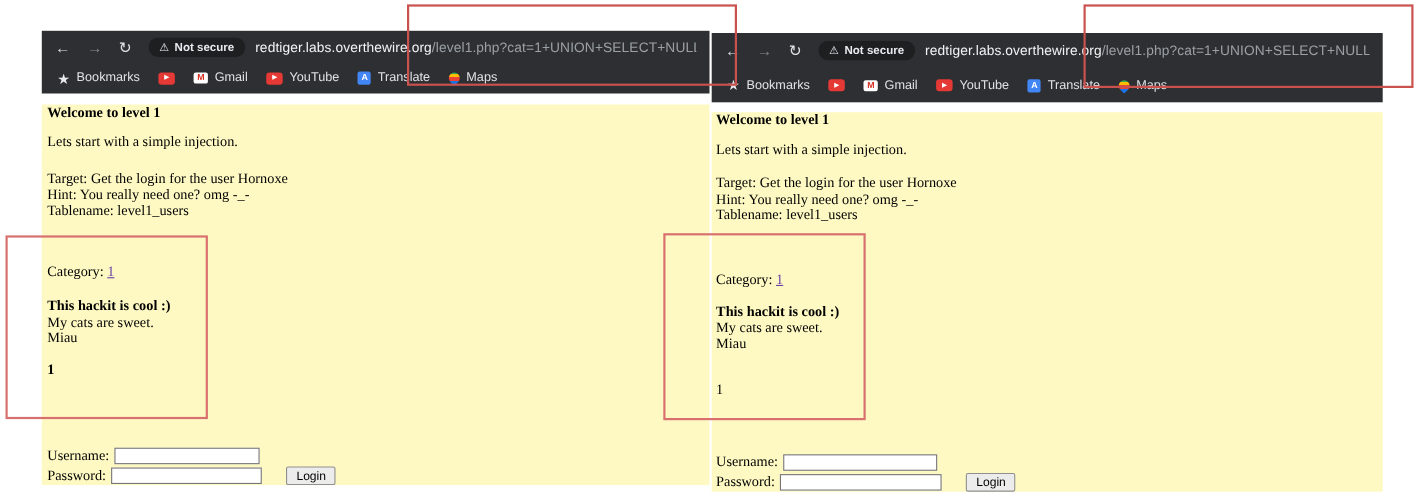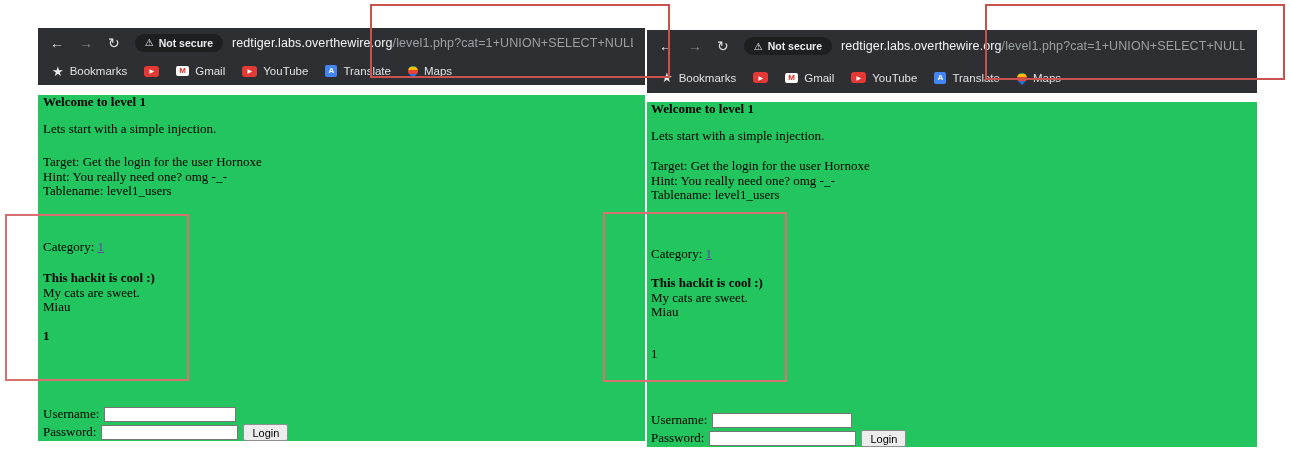--- a/index.html
+++ b/index.html
@@ -32,41 +32,41 @@
   .ic-star { color:#e8eaed; font-size:13px; line-height:1; }
   .ic-play { width:15px; height:11px; background:#e53935; border-radius:3px; color:#fff;
              font-size:6px; display:inline-flex; align-items:center; justify-content:center; line-height:1; }
   .ic-gmail { width:13px; height:10px; background:#fff; border-radius:2px; color:#d93025;
               font-size:8px; font-weight:bold; display:inline-flex; align-items:center; justify-content:center; line-height:1; }
   .ic-translate { width:12px; height:12px; background:#4285f4; border-radius:2px; color:#fff;
                   font-size:8px; font-weight:bold; display:inline-flex; align-items:center; justify-content:center; line-height:1; }
   .ic-maps { width:10px; height:10px; border-radius:50% 50% 50% 0; transform:rotate(-45deg);
              background:linear-gradient(45deg,#1a73e8 30%, #ea4335 30% 55%, #fbbc04 55% 75%, #34a853 75%); }
 
-  .page { background:#22c55e; color:#000; font:13px/14.5px "Liberation Serif", serif; }
+  .page { background:#fef9c3; color:#000; font:13px/14.5px "Liberation Serif", serif; }
   .bw-left  .page { padding-left:5px; }
   .bw-right .page { padding-left:4px; }
   .page b, .page .bold { font-weight:bold; }
   .cat-link { text-decoration:underline; cursor:pointer; }
 
   
   .bw-left  .p-head { margin-top:10px; }  .bw-right .p-head { margin-top:9px; }
   .bw-left  .p-intro{ margin-top:12px; }  .bw-right .p-intro{ margin-top:12px; }
   .bw-left  .p-info { margin-top:19px; }  .bw-right .p-info { margin-top:16px; }
   .bw-left  .p-cat  { margin-top:41px; }  .bw-right .p-cat  { margin-top:44px; }
   .bw-left  .p-post { margin-top:17px; }  .bw-right .p-post { margin-top:15px; }
   .bw-left  .p-echo { margin-top:14px; }  .bw-right .p-echo { margin-top:27px; }
   .bw-left  .p-form { margin-top:64px; }  .bw-right .p-form { margin-top:52px; }
 
   .form-row { display:flex; align-items:center; margin-top:2px; }
   .form-row input { height:15px; border:1px solid #767676; background:#fff; margin-left:5px;
                     font:11px "Liberation Sans", sans-serif; padding:0 2px; }
   .bw-left  .inp-user { width:132px; } .bw-left  .inp-pass { width:137px; }
   .bw-right .inp-user { width:140px; } .bw-right .inp-pass { width:147px; }
-  .login-btn { margin-left:5px; height:17px; padding:0 8px; font:11px "Liberation Sans", sans-serif;
+  .login-btn { margin-left:22px; height:17px; padding:0 8px; font:11px "Liberation Sans", sans-serif;
                background:#ececec; border:1px solid #8f8f8f; border-radius:2px; cursor:pointer; }
 
   .annotation { position:absolute; background:transparent; z-index:50; pointer-events:none; }
   .ann-top-left  { left:370px; top:4px;   width:300px; height:74px;  border:2px solid #c9524e; }
   .ann-top-right { left:985px; top:4px;   width:300px; height:76px;  border:2px solid #c9524e; }
   .ann-box-left  { left:5px;   top:214px; width:184px; height:167px; border:2px solid #d97070; }
   .ann-box-right { left:603px; top:212px; width:184px; height:170px; border:2px solid #d97070; }
 </style>
 </head>
 <body>

